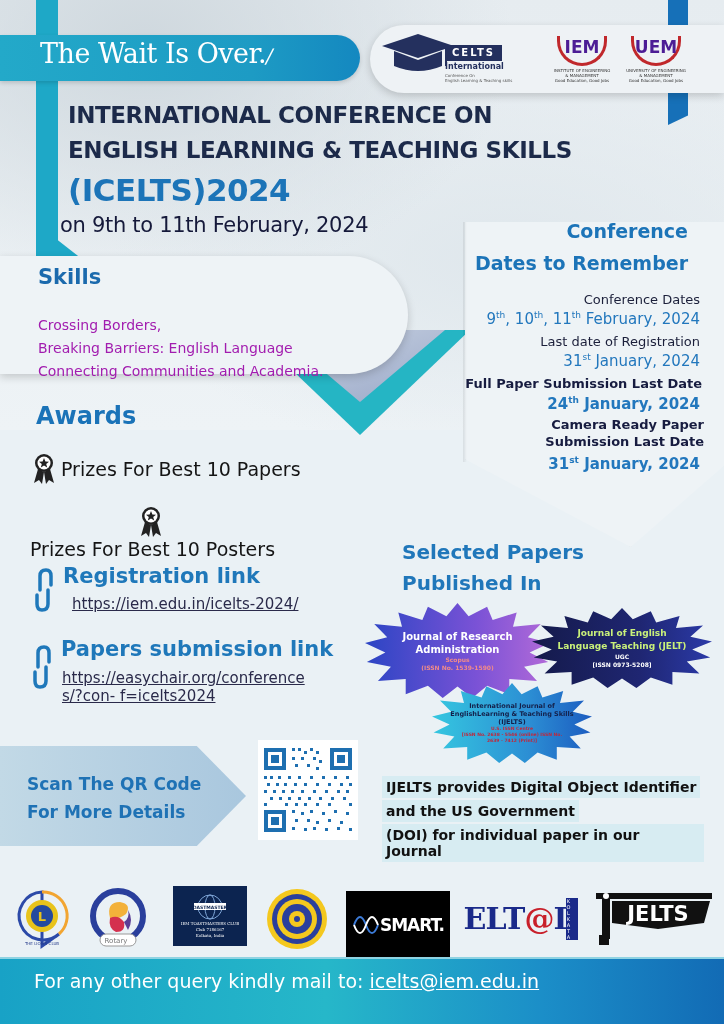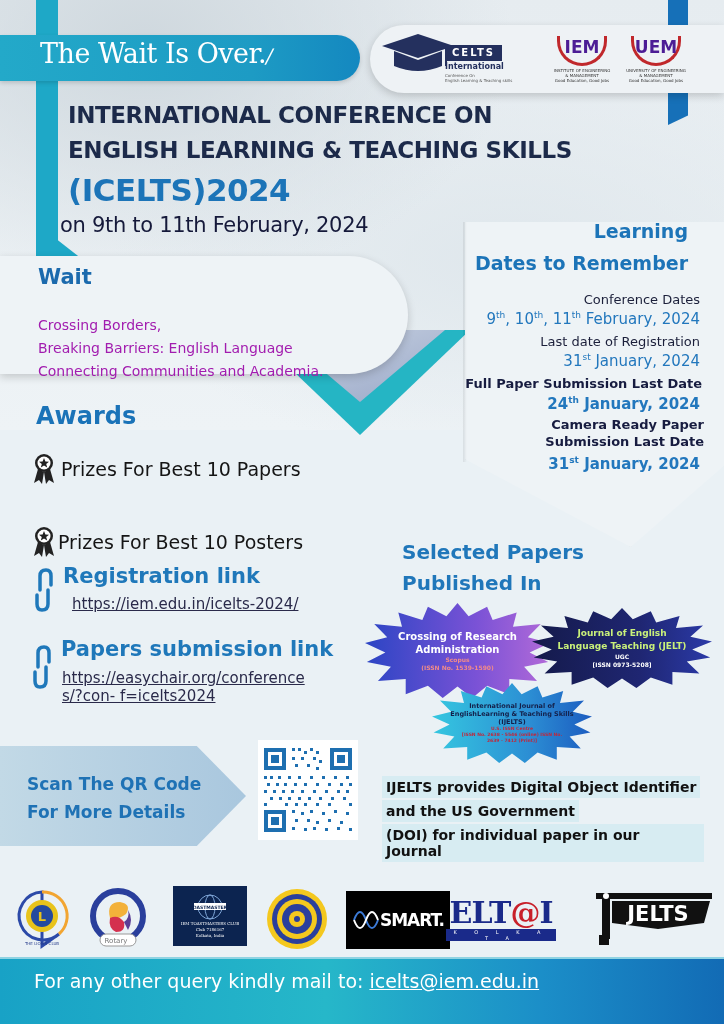--- a/index.html
+++ b/index.html
@@ -228,28 +228,28 @@
 </div>
 
 <div class="abs title-line" style="top:102px;">INTERNATIONAL CONFERENCE ON</div>
 <div class="abs title-line" style="top:137px;">ENGLISH LEARNING &amp; TEACHING SKILLS</div>
 <div class="abs title-icelts">(ICELTS)2024</div>
 <div class="abs title-date">
   <span>on 9th to 11th</span> <span>February, 2024</span>
 </div>
 
 <div class="abs theme-card"></div>
-<div class="abs theme-title">Wait</div>
+<div class="abs theme-title">Skills</div>
 <div class="abs theme-line" style="top:297px;">Crossing Borders,</div>
 <div class="abs theme-line" style="top:320px;">Breaking Barriers: English Language</div>
 <div class="abs theme-line" style="top:343px;">Connecting Communities and Academia.</div>
 
 <div class="abs dates-panel"></div>
 <div class="abs dates-panel-shadow"></div>
-<div class="abs r-align dates-h" style="top:220px;right:36px;">Learning</div>
+<div class="abs r-align dates-h" style="top:220px;right:36px;">Conference</div>
 <div class="abs r-align dates-h" style="top:252px;right:36px;">Dates to Remember</div>
 
 <div class="abs r-align dates-label" style="top:292px;">Conference Dates</div>
 <div class="abs r-align dates-value" style="top:310px;">
   <span>9</span><sup>th</sup><span>, 10</span><sup>th</sup><span>, 11</span><sup>th</sup><span> February, 2024</span>
 </div>
 
 <div class="abs r-align dates-label" style="top:334px;">Last date of Registration</div>
 <div class="abs r-align dates-value" style="top:352px;">
   <span>31</span><sup>st</sup><span> January, 2024</span>
@@ -270,21 +270,21 @@
 <div class="abs award-row" style="top:453px;">
   <svg class="medal" viewBox="0 0 22 32">
     <polygon points="5,16 1,30 6,27 9,31 11,19" fill="#222"></polygon>
     <polygon points="17,16 21,30 16,27 13,31 11,19" fill="#222"></polygon>
     <circle cx="11" cy="10" r="9" fill="#222"></circle>
     <circle cx="11" cy="10" r="6.5" fill="#fff"></circle>
     <polygon points="11,5 12.4,8.6 16,8.8 13.2,11 14.2,14.5 11,12.5 7.8,14.5 8.8,11 6,8.8 9.6,8.6" fill="#222"></polygon>
   </svg>
   <span class="award-text">Prizes For Best 10 Papers</span>
 </div>
-<div class="abs award-row" style="top:526px;">
+<div class="abs award-row" style="top:506px;flex-direction:column;">
   <svg class="medal" viewBox="0 0 22 32">
     <polygon points="5,16 1,30 6,27 9,31 11,19" fill="#222"></polygon>
     <polygon points="17,16 21,30 16,27 13,31 11,19" fill="#222"></polygon>
     <circle cx="11" cy="10" r="9" fill="#222"></circle>
     <circle cx="11" cy="10" r="6.5" fill="#fff"></circle>
     <polygon points="11,5 12.4,8.6 16,8.8 13.2,11 14.2,14.5 11,12.5 7.8,14.5 8.8,11 6,8.8 9.6,8.6" fill="#222"></polygon>
   </svg>
   <span class="award-text" style="margin-left:-3px">Prizes For Best 10 Posters</span>
 </div>
 
@@ -303,21 +303,21 @@
 <a class="abs link-url" style="left:62px;top:669px;">
   <span>https://easychair.org/conference</span><br><span>s/?con- f=icelts2024</span>
 </a>
 
 <div class="abs sel-title">
   <div>Selected Papers</div>
   <div>Published In</div>
 </div>
 
 <div class="abs burst burst-a star-clip">
-  <div class="b-title" style="color:#fff">Crossing of Research</div>
+  <div class="b-title" style="color:#fff">Journal of Research</div>
   <div class="b-title" style="color:#fff">Administration</div>
   <div class="b-sub" style="color:#f08a8a">Scopus</div>
   <div class="b-sub" style="color:#f08a8a">(ISSN No. 1539-1590)</div>
 </div>
 <div class="abs burst burst-b star-clip">
   <div class="b-title" style="color:#c9f07a;font-size:9px">Journal of English</div>
   <div class="b-title" style="color:#c9f07a;font-size:9px">Language Teaching (JELT)</div>
   <div class="b-sub" style="color:#fff">UGC</div>
   <div class="b-sub" style="color:#fff">[ISSN 0973-5208]</div>
 </div>
@@ -466,28 +466,28 @@
     <g fill="#f4c81e">
       <circle cx="33" cy="33" r="30"></circle>
     </g>
     <circle cx="33" cy="33" r="25" fill="#2a3f9c"></circle>
     <circle cx="33" cy="33" r="20" fill="#f4c81e"></circle>
     <circle cx="33" cy="33" r="15" fill="#2a3f9c"></circle>
     <circle cx="33" cy="33" r="8" fill="#f4c81e"></circle>
     <circle cx="33" cy="33" r="3" fill="#2a3f9c"></circle>
   </svg>
 </div>
-<div class="abs partner" style="left:346px;width:104px;background:#000;height:58px;top:891px;">
+<div class="abs partner" style="left:346px;width:104px;background:#000;height:68px;top:891px;">
   <svg width="28" height="40" viewBox="0 0 28 40">
     <path d="M2,20 Q8,4 14,20 Q20,36 26,20" stroke="#3c7bd8" stroke-width="2" fill="none"></path>
     <path d="M2,20 Q8,36 14,20 Q20,4 26,20" stroke="#ffffff" stroke-width="2" fill="none"></path>
   </svg>
   <span style="color:#fff;font-weight:bold;font-size:17px;letter-spacing:-1px;">SMART.</span>
 </div>
-<div class="abs partner" style="left:444px;width:114px;flex-direction:column;">
+<div class="abs partner" style="left:464px;width:114px;flex-direction:row;">
   <span style="font-family:'DejaVu Serif',serif;font-weight:bold;font-size:30px;color:#1a2a8a;line-height:32px;letter-spacing:-1px;">ELT<span style="color:#c8202a;">@</span>I</span>
   <span style="background:#1a2a8a;color:#fff;font-size:5px;width:110px;text-align:center;letter-spacing:8px;">K O L K A T A</span>
 </div>
 <div class="abs partner" style="left:592px;width:124px;">
   <svg width="124" height="60" viewBox="0 0 124 60">
     <rect x="4" y="4" width="116" height="6" fill="#111"></rect>
     <rect x="10" y="10" width="8" height="40" fill="#111"></rect>
     <rect x="7" y="46" width="10" height="10" fill="#111"></rect>
     <circle cx="14" cy="7" r="3" fill="#fff"></circle>
     <polygon points="20,12 118,12 112,34 66,40 20,34" fill="#111"></polygon>

